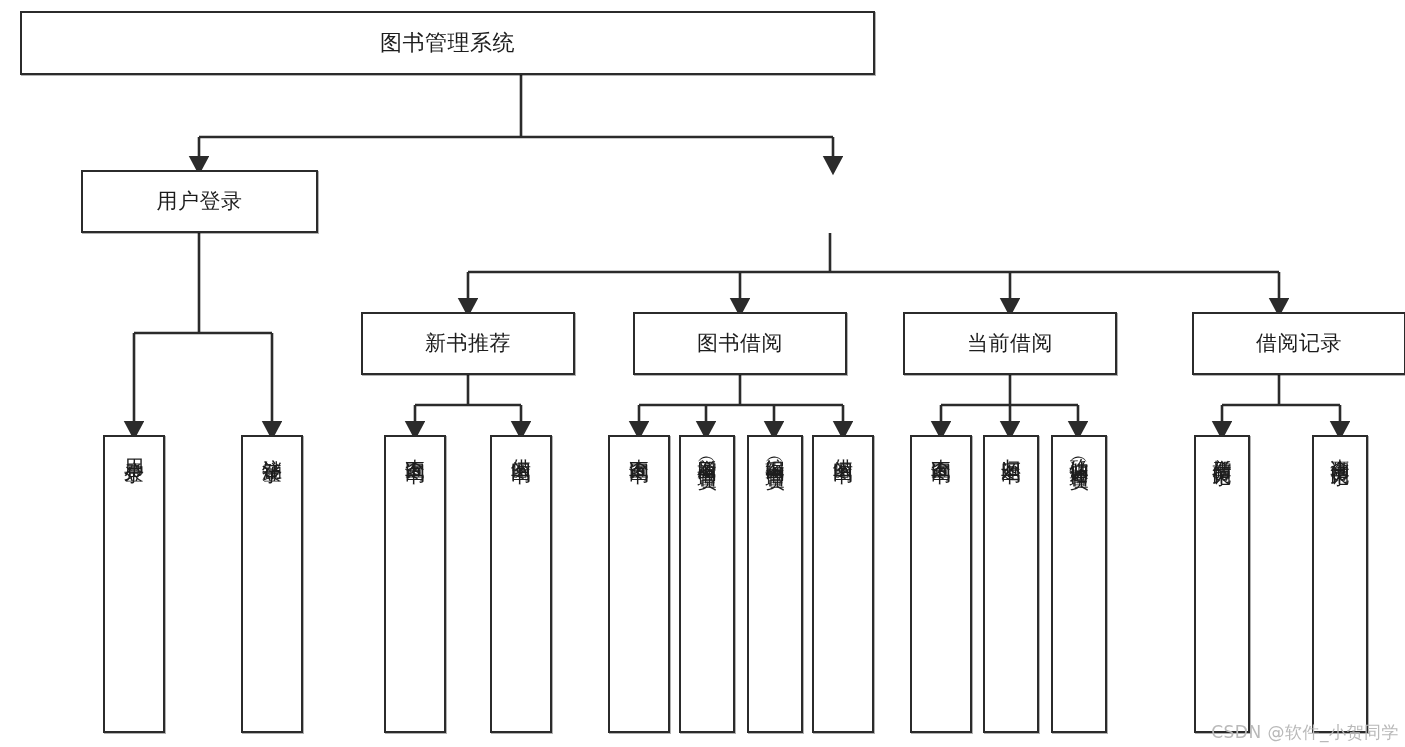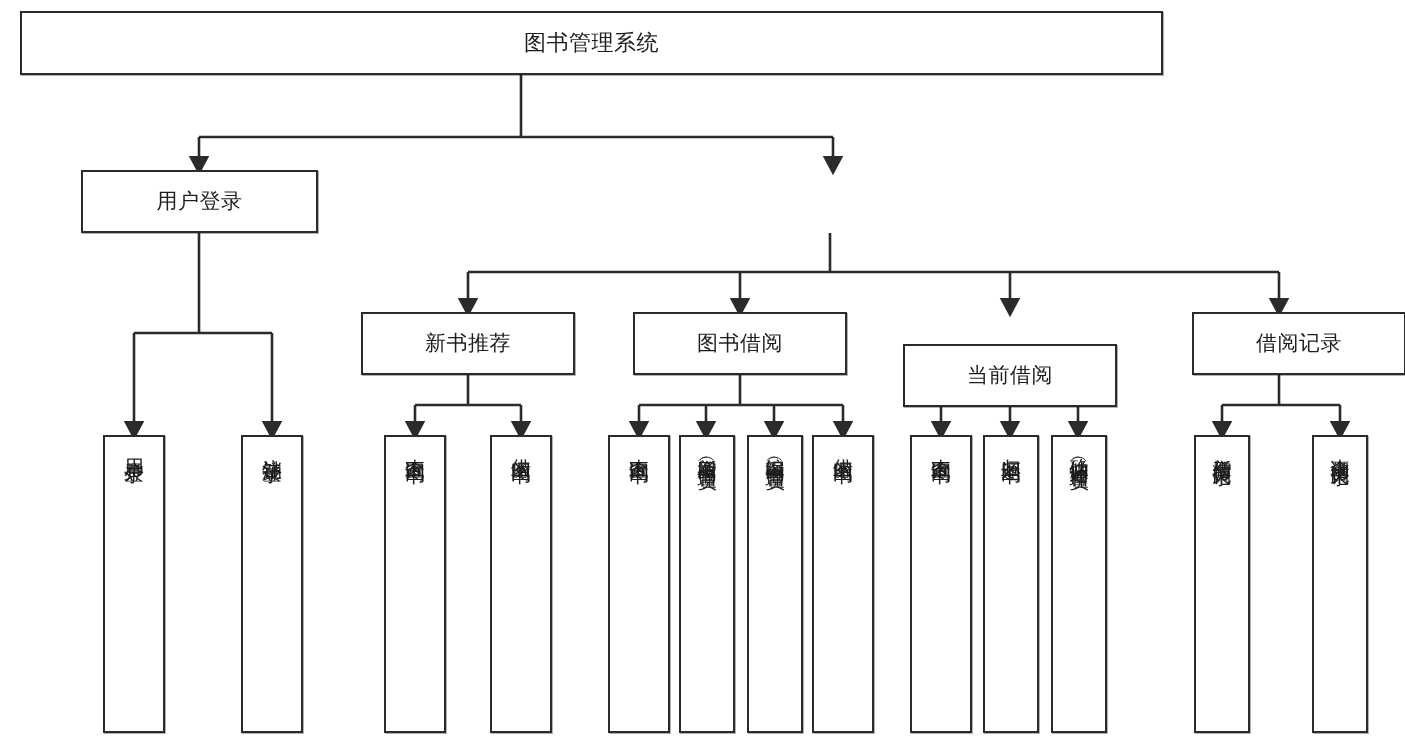--- a/index.html
+++ b/index.html
@@ -125,35 +125,35 @@
       <path d="M1010,405 L1010,429" marker-end="url(#arrow)"></path>
       <path d="M1078,405 L1078,429" marker-end="url(#arrow)"></path>
 
       <path d="M1279,375 L1279,405"></path>
       <path d="M1222,405 L1340,405"></path>
       <path d="M1222,405 L1222,429" marker-end="url(#arrow)"></path>
       <path d="M1340,405 L1340,429" marker-end="url(#arrow)"></path>
     </g>
   </svg>
 
-  <div class="node horiz root" style="left:20px; top:11px; width:1143px; height:64px;">
+  <div class="node horiz root" style="left:20px; top:11px; width:855px; height:64px;">
     <span class="node-label">图书管理系统</span>
   </div>
 
   <div class="node horiz" style="left:81px; top:170px; width:237px; height:63px;">
     <span class="node-label">用户登录</span>
   </div>
 
   <div class="node horiz" style="left:361px; top:312px; width:214px; height:63px;">
     <span class="node-label">新书推荐</span>
   </div>
   <div class="node horiz" style="left:633px; top:312px; width:214px; height:63px;">
     <span class="node-label">图书借阅</span>
   </div>
-  <div class="node horiz" style="left:903px; top:312px; width:214px; height:63px;margin-top:32px;">
+  <div class="node horiz" style="left:903px; top:312px; width:214px; height:63px;">
     <span class="node-label">当前借阅</span>
   </div>
   <div class="node horiz" style="left:1172px; top:312px; width:214px; height:63px;margin-left:20px;">
     <span class="node-label">借阅记录</span>
   </div>
 
   <div class="node vert" style="left:103px; top:435px; width:62px; height:298px;">
     <span class="node-label">用户登录</span>
   </div>
   <div class="node vert" style="left:241px; top:435px; width:62px; height:298px;">
@@ -190,14 +190,15 @@
     <span class="node-label">确认归还（管理员）</span>
   </div>
 
   <div class="node vert tall" style="left:1194px; top:435px; width:56px; height:298px;">
     <span class="node-label">新增借阅记录</span>
   </div>
   <div class="node vert tall" style="left:1312px; top:435px; width:56px; height:298px;">
     <span class="node-label">查询借阅记录</span>
   </div>
 
+  <div id="watermark">CSDN @软件_小贺同学</div>
 
 </div>
 
 </body></html>

